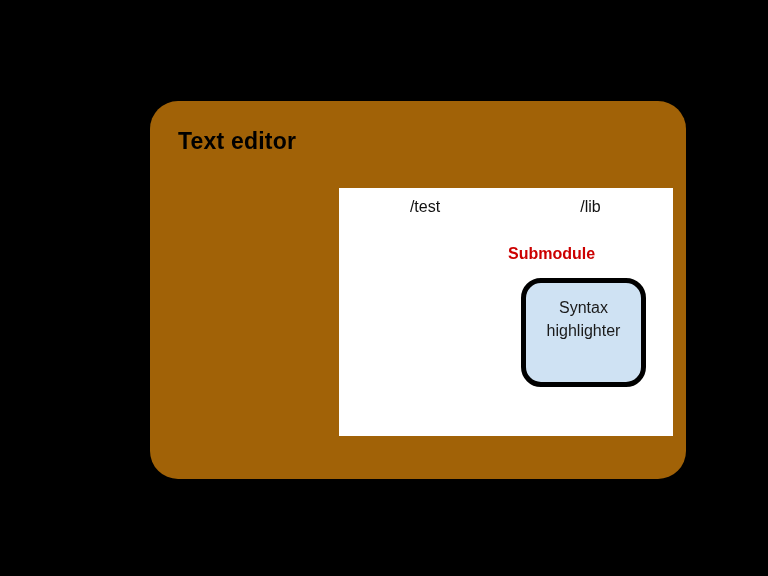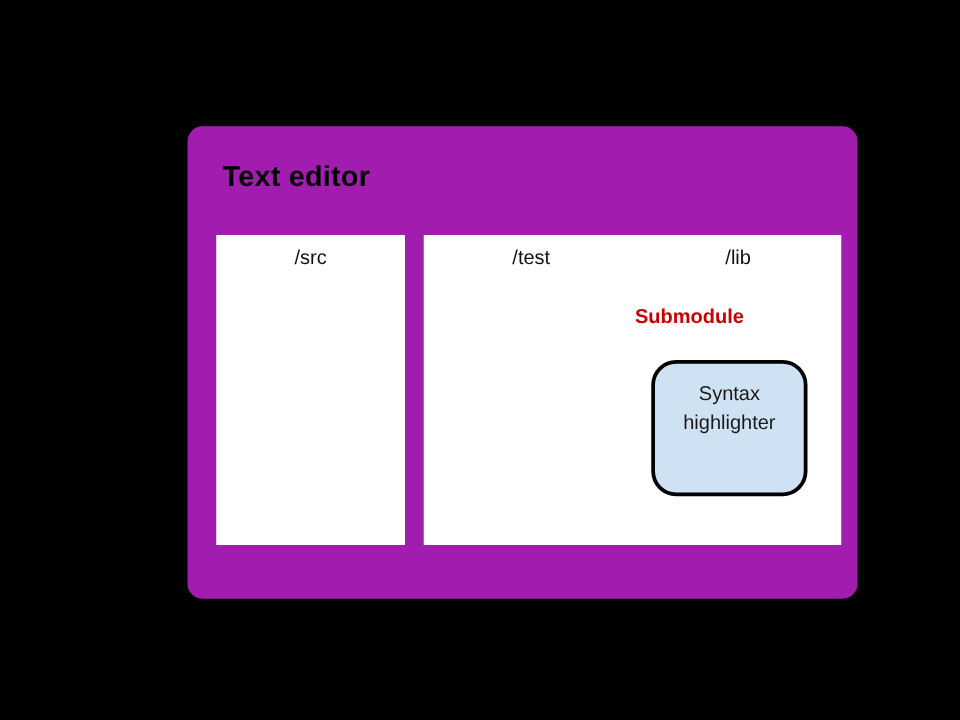--- a/index.html
+++ b/index.html
@@ -16,22 +16,22 @@
     width: 768px;
     height: 576px;
     background: #000000;
   }
   .container {
     position: absolute;
     left: 150px;
     top: 101px;
     width: 536px;
     height: 378px;
-    background: #a21caf;
-    border-radius: 12px;
+    background: #a16207;
+    border-radius: 28px;
   }
   .diagram-title {
     position: absolute;
     left: 28px;
     top: 27px;
     font-size: 23px;
     font-weight: bold;
     color: #000000;
     letter-spacing: 0.2px;
   }
@@ -58,48 +58,45 @@
     top: 57px;
     width: 100%;
     text-align: left;
     font-size: 16px;
     font-weight: bold;
     color: #cc0000;
   }
   .submodule-box {
     position: absolute;
     left: 13px;
-    top: 100px;
+    top: 90px;
     width: 125px;
     height: 109px;
     box-sizing: border-box;
     background: #cfe2f3;
-    border: 3px solid #000000;
+    border: 5px solid #000000;
     border-radius: 20px;
   }
   .submodule-box-label {
     display: block;
     padding: 13px 8px 0 8px;
     text-align: center;
     font-size: 16px;
     line-height: 23px;
     color: #1a1a1a;
   }
 </style>
 </head>
 <body>
 
 <div class="slide">
   <div class="container">
 
     <div class="diagram-title">Text editor</div>
 
-    <div class="panel panel-src">
-      <span class="panel-label">/src</span>
-    </div>
 
     <div class="panel panel-test">
       <span class="panel-label">/test</span>
     </div>
 
     <div class="panel panel-lib">
       <span class="panel-label">/lib</span>
 
       <div class="submodule-heading">Submodule</div>
 

